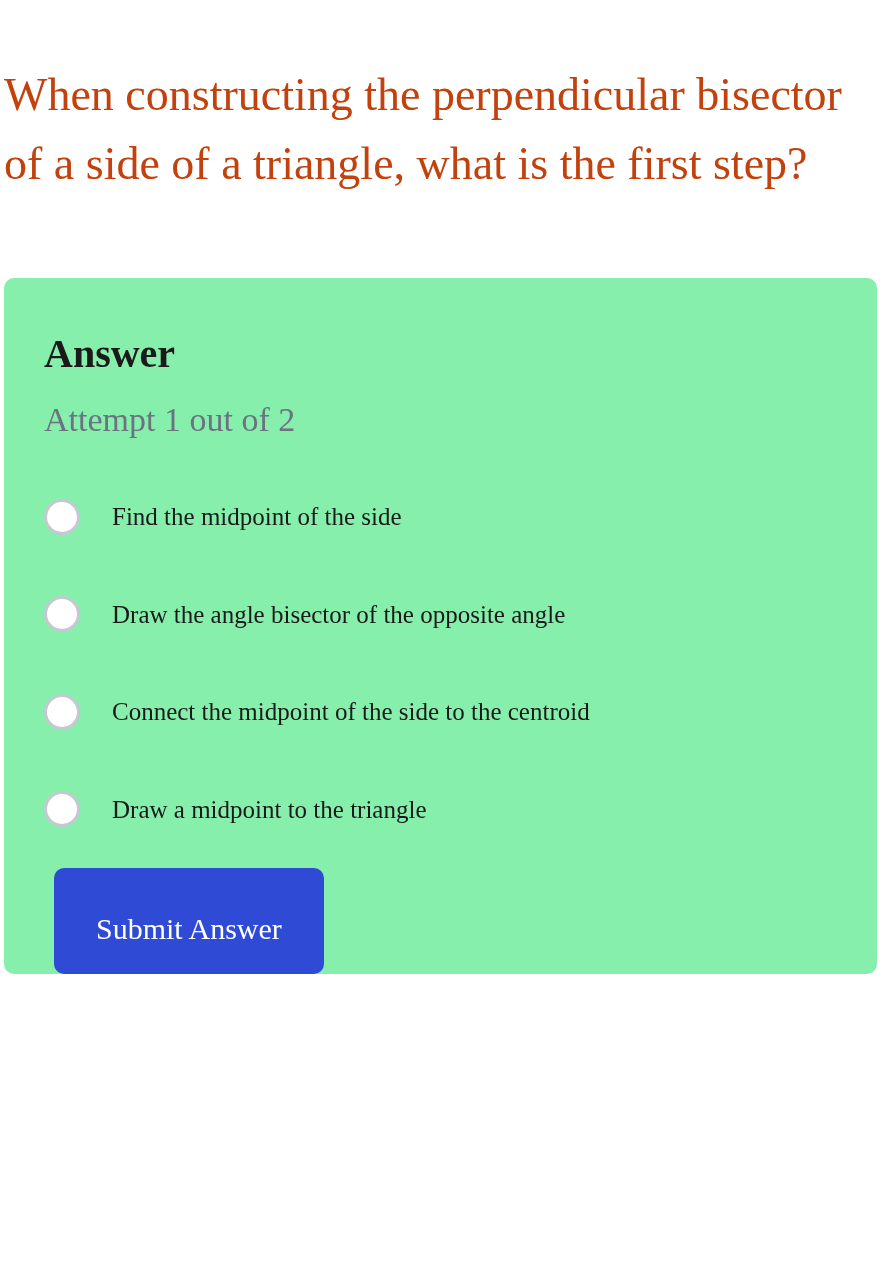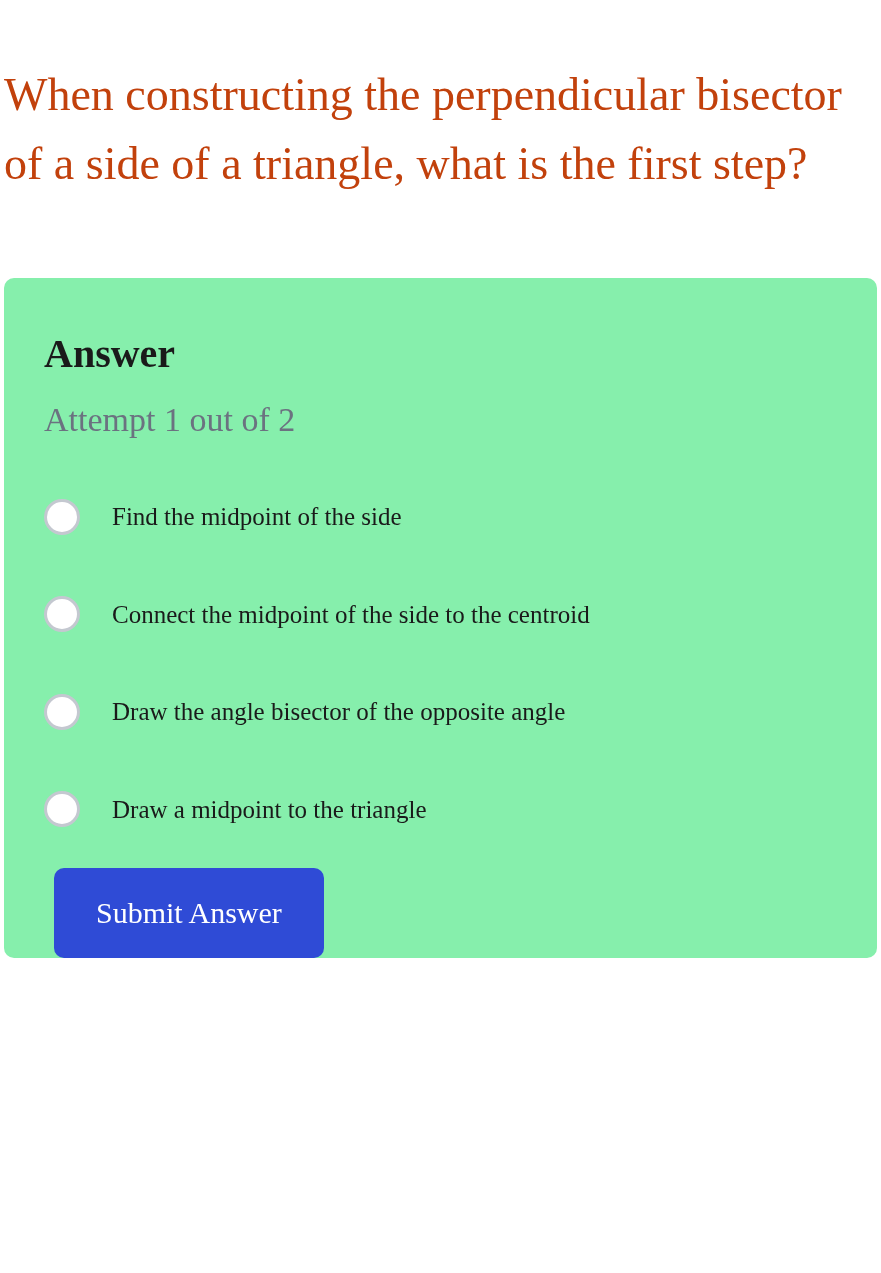--- a/index.html
+++ b/index.html
@@ -66,21 +66,21 @@
     }
     .submit-button {
       margin-top: 40px;
       margin-left: 10px;
       background: #2f4bd6;
       color: #ffffff;
       border: none;
       border-radius: 10px;
       font-size: 30px;
       font-family: Georgia, serif;
-      padding: 24px 42px 24px 42px;
+      padding: 40px 42px 24px 42px;
       cursor: pointer;
       text-align: center;
       line-height: 1.4;
     }
   </style>
 </head>
 <body>
 
 <div class="question-text">When constructing the perpendicular bisector of a side of a triangle, what is the first step?</div>
 
@@ -88,25 +88,25 @@
   <div class="answer-heading">Answer</div>
   <div class="attempt-text">Attempt 1 out of 2</div>
 
   <div class="options">
     <label class="option-row">
       <span class="radio-circle"></span>
       <span class="option-label">Find the midpoint of the side</span>
     </label>
     <label class="option-row">
       <span class="radio-circle"></span>
-      <span class="option-label">Connect the midpoint of the side to the centroid</span>
+      <span class="option-label">Draw the angle bisector of the opposite angle</span>
     </label>
     <label class="option-row">
       <span class="radio-circle"></span>
-      <span class="option-label">Draw the angle bisector of the opposite angle</span>
+      <span class="option-label">Connect the midpoint of the side to the centroid</span>
     </label>
     <label class="option-row">
       <span class="radio-circle"></span>
       <span class="option-label">Draw a midpoint to the triangle</span>
     </label>
   </div>
 
   <button class="submit-button">Submit Answer</button>
 </div>
 

